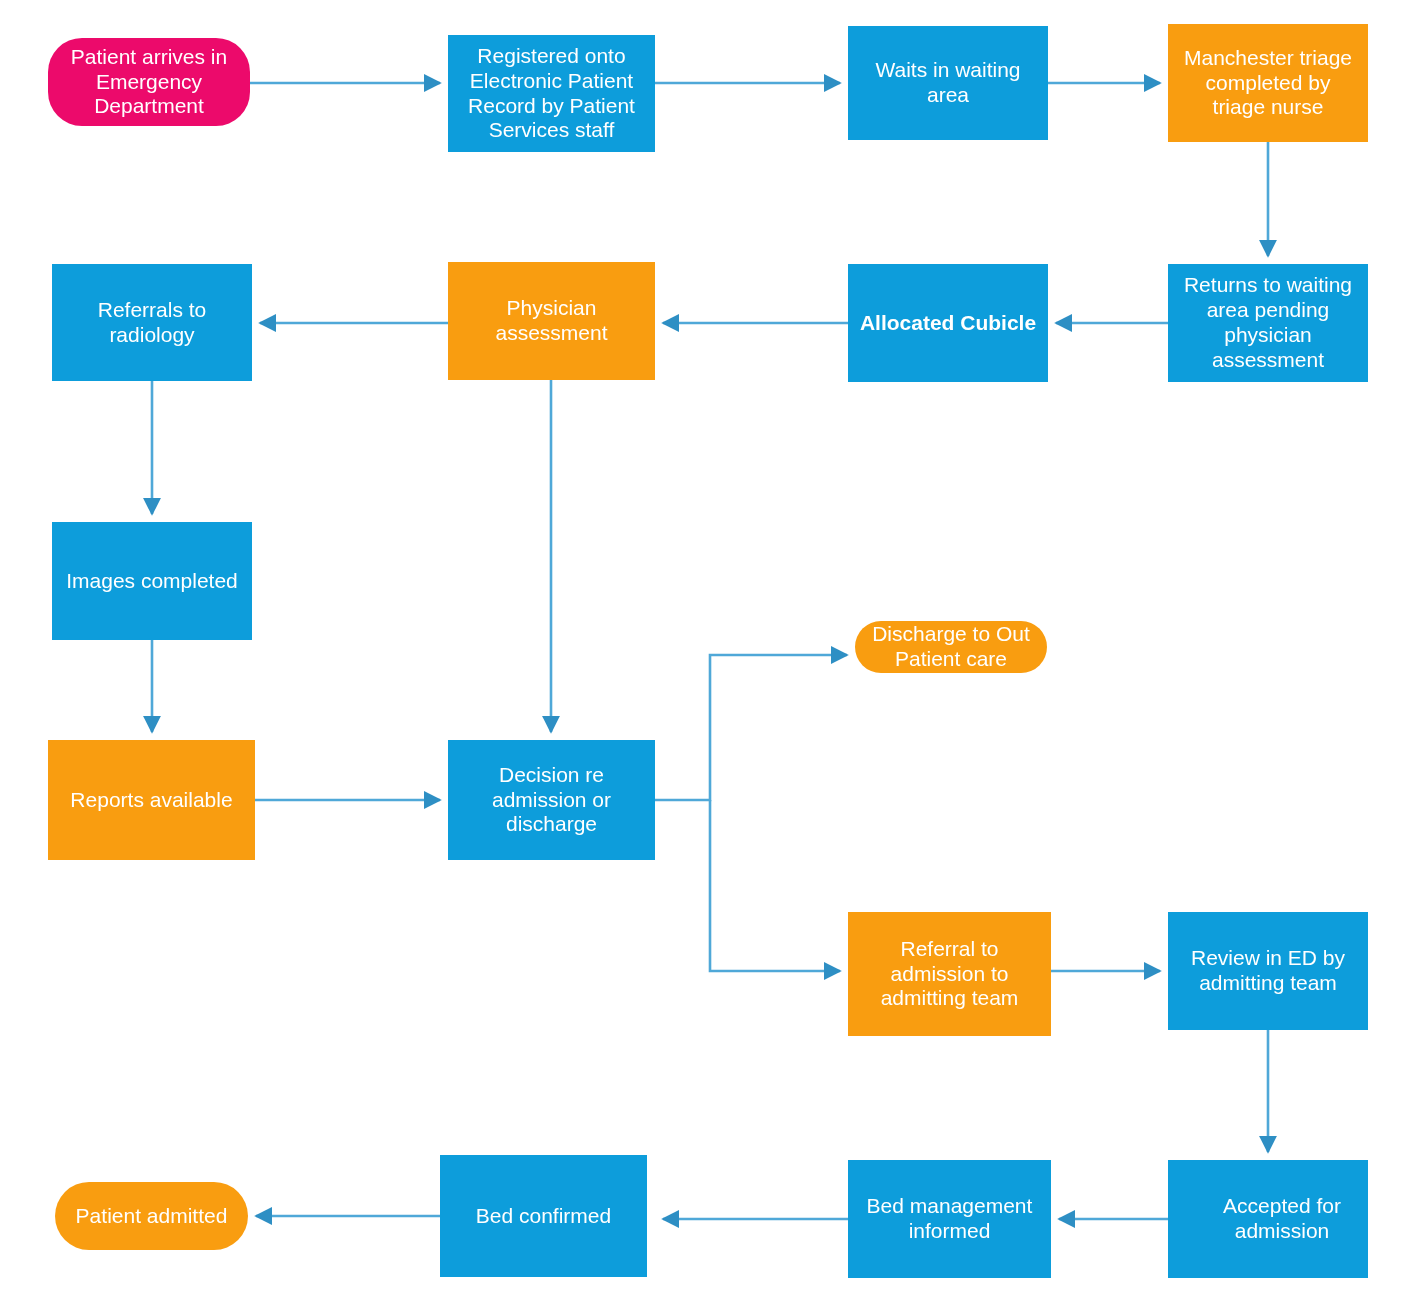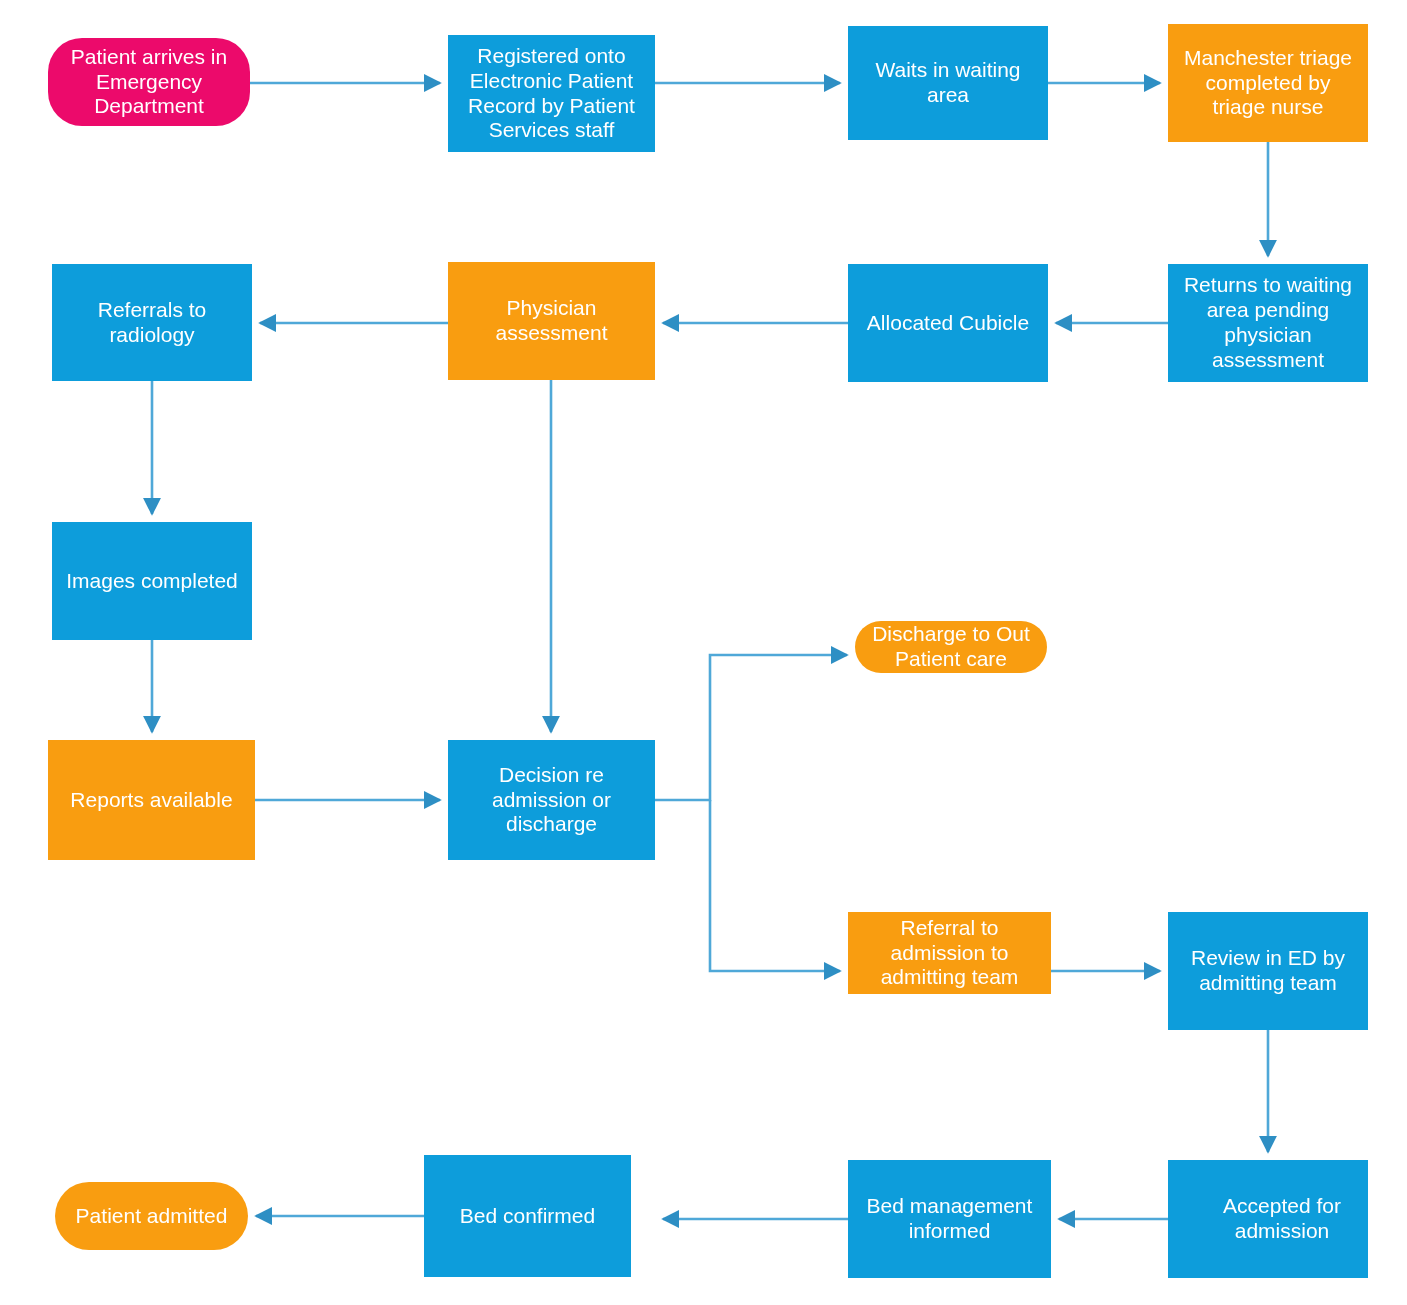--- a/index.html
+++ b/index.html
@@ -102,21 +102,21 @@
         <span class="node-label">Manchester triage
 completed by
 triage nurse</span>
       </div>
       <div class="node blue" style="left: 1168px; top: 264px; width: 200px; height: 118px;">
         <span class="node-label">Returns to waiting
 area pending
 physician
 assessment</span>
       </div>
-      <div class="node blue" style="left: 848px; top: 264px; width: 200px; height: 118px;">
+      <div class="node blue" style="left: 848px; top: 264px; width: 200px; height: 118px; font-weight: bold;">
         <span class="node-label">Allocated Cubicle</span>
       </div>
       <div class="node orange" style="left: 448px; top: 262px; width: 207px; height: 118px;">
         <span class="node-label">Physician
 assessment</span>
       </div>
       <div class="node blue" style="left: 52px; top: 264px; width: 200px; height: 117px;">
         <span class="node-label">Referrals to
 radiology</span>
       </div>
@@ -128,37 +128,37 @@
       </div>
       <div class="node blue" style="left: 448px; top: 740px; width: 207px; height: 120px;">
         <span class="node-label">Decision re
 admission or
 discharge</span>
       </div>
       <div class="node orange pill" style="left: 855px; top: 621px; width: 192px; height: 52px;">
         <span class="node-label">Discharge to Out
 Patient care</span>
       </div>
-      <div class="node orange" style="left: 848px; top: 912px; width: 203px; height: 82px;">
+      <div class="node orange" style="left: 848px; top: 912px; width: 203px; height: 124px;">
         <span class="node-label">Referral to
 admission to
 admitting team</span>
       </div>
       <div class="node blue" style="left: 1168px; top: 912px; width: 200px; height: 118px;">
         <span class="node-label">Review in ED by
 admitting team</span>
       </div>
       <div class="node blue" style="left: 1168px; top: 1160px; width: 200px; height: 118px; padding-left: 36px;">
         <span class="node-label">Accepted for
 admission</span>
       </div>
       <div class="node blue" style="left: 848px; top: 1160px; width: 203px; height: 118px;">
         <span class="node-label">Bed management
 informed</span>
       </div>
-      <div class="node blue" style="left: 424px; top: 1155px; width: 207px; height: 122px;">
+      <div class="node blue" style="left: 440px; top: 1155px; width: 207px; height: 122px;">
         <span class="node-label">Bed confirmed</span>
       </div>
       <div class="node orange pill" style="left: 55px; top: 1182px; width: 193px; height: 68px;">
         <span class="node-label">Patient admitted</span>
       </div>
     </div>
 </div>
 
 </body></html>

